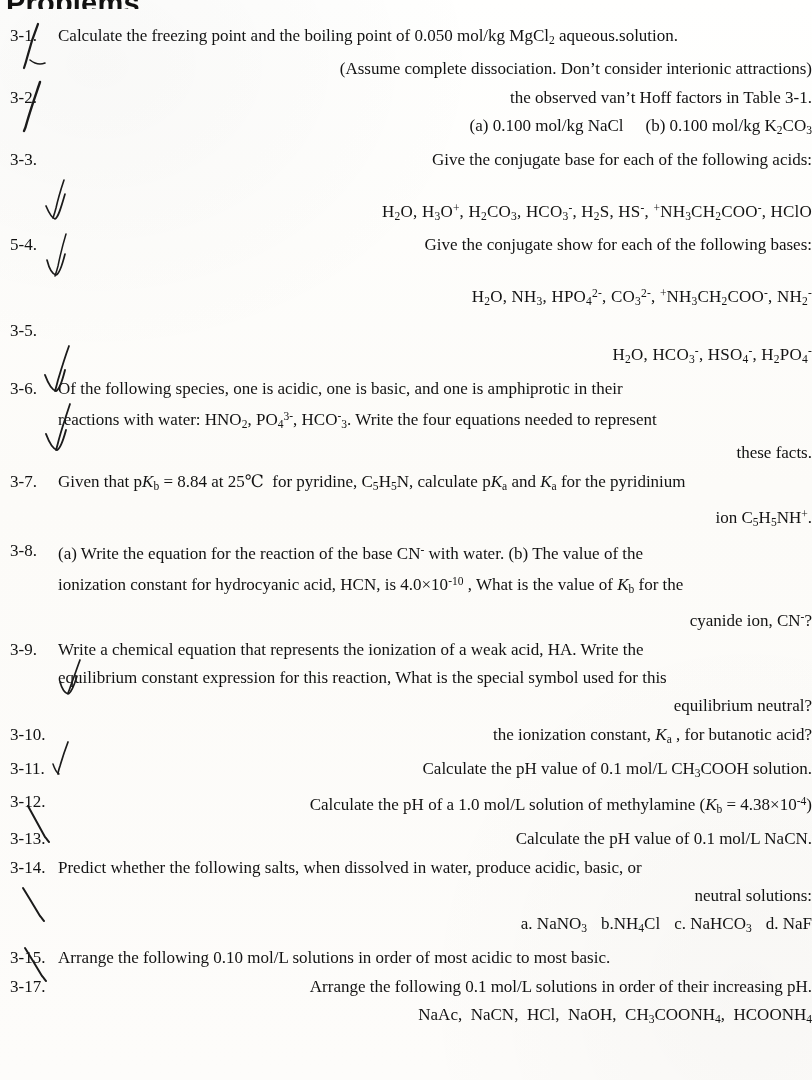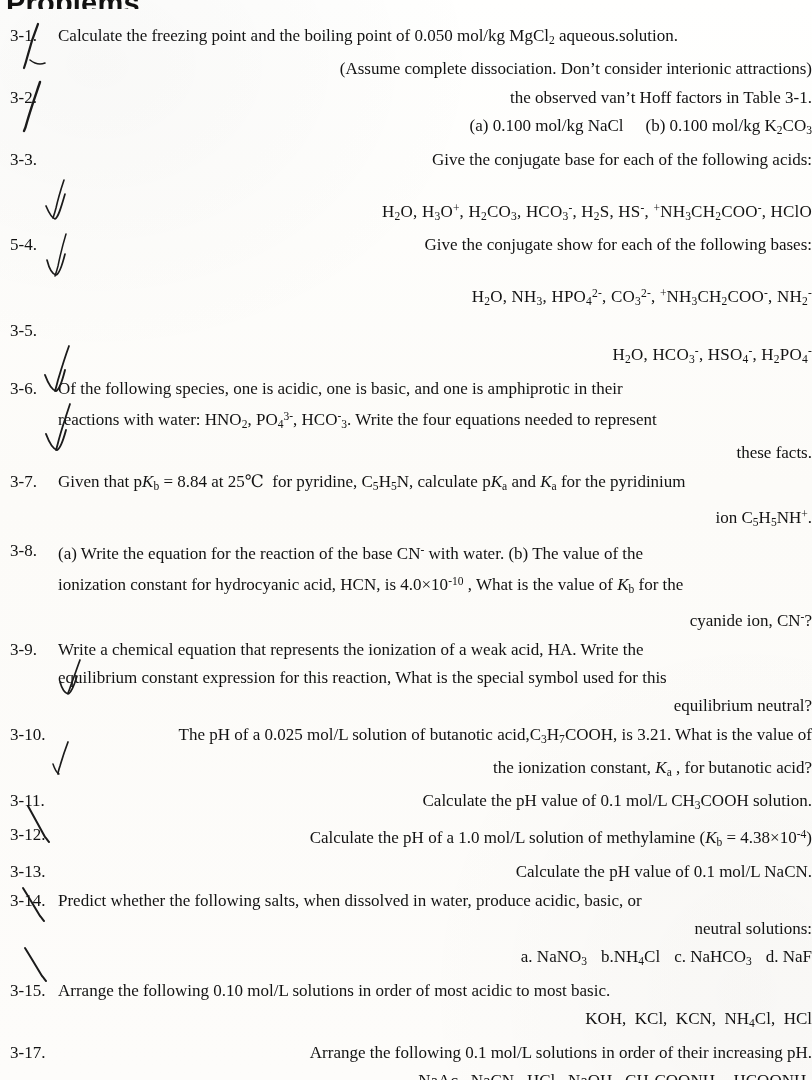--- a/index.html
+++ b/index.html
@@ -182,21 +182,20 @@
       <div class="pbody">
         <div class="line">Write a chemical equation that represents the ionization of a weak acid, HA. Write the</div>
         <div class="line">equilibrium constant expression for this reaction, What is the special symbol used for this</div>
         <div class="line nojust">equilibrium neutral?</div>
       </div>
     </div>
 
     <div class="problem">
       <div class="pnum">3-10.</div>
       <div class="pbody">
-        <div class="line nojust">The pH of a 0.025 mol/L solution of butanotic acid,C<sub>3</sub>H<sub>7</sub>COOH, is 3.21. What is the value of</div>
         <div class="line nojust">the ionization constant, <span class="it">K</span><sub>a</sub> , for butanotic acid?</div>
       </div>
     </div>
 
     <div class="problem">
       <div class="pnum">3-11.</div>
       <div class="pbody">
         <div class="line nojust">Calculate the pH value of 0.1 mol/L CH<sub>3</sub>COOH solution.</div>
       </div>
     </div>
@@ -221,21 +220,20 @@
         <div class="line">Predict whether the following salts, when dissolved in water, produce acidic, basic, or</div>
         <div class="line nojust">neutral solutions:</div>
         <div class="line nojust">a. NaNO<sub>3</sub><span class="mid-gap"></span>b.NH<sub>4</sub>Cl<span class="mid-gap"></span>c. NaHCO<sub>3</sub><span class="mid-gap"></span>d. NaF</div>
       </div>
     </div>
 
     <div class="problem">
       <div class="pnum">3-15.</div>
       <div class="pbody">
         <div class="line">Arrange the following 0.10 mol/L solutions in order of most acidic to most basic.</div>
-        <div class="line nojust">KOH,&nbsp; KCl,&nbsp; KCN,&nbsp; NH<sub>4</sub>Cl,&nbsp; HCl</div>
       </div>
     </div>
 
     <div class="problem">
       <div class="pnum">3-17.</div>
       <div class="pbody">
         <div class="line nojust">Arrange the following 0.1 mol/L solutions in order of their increasing pH.</div>
         <div class="line nojust">NaAc,&nbsp; NaCN,&nbsp; HCl,&nbsp; NaOH,&nbsp; CH<sub>3</sub>COONH<sub>4</sub>,&nbsp; HCOONH<sub>4</sub></div>
       </div>
     </div>

